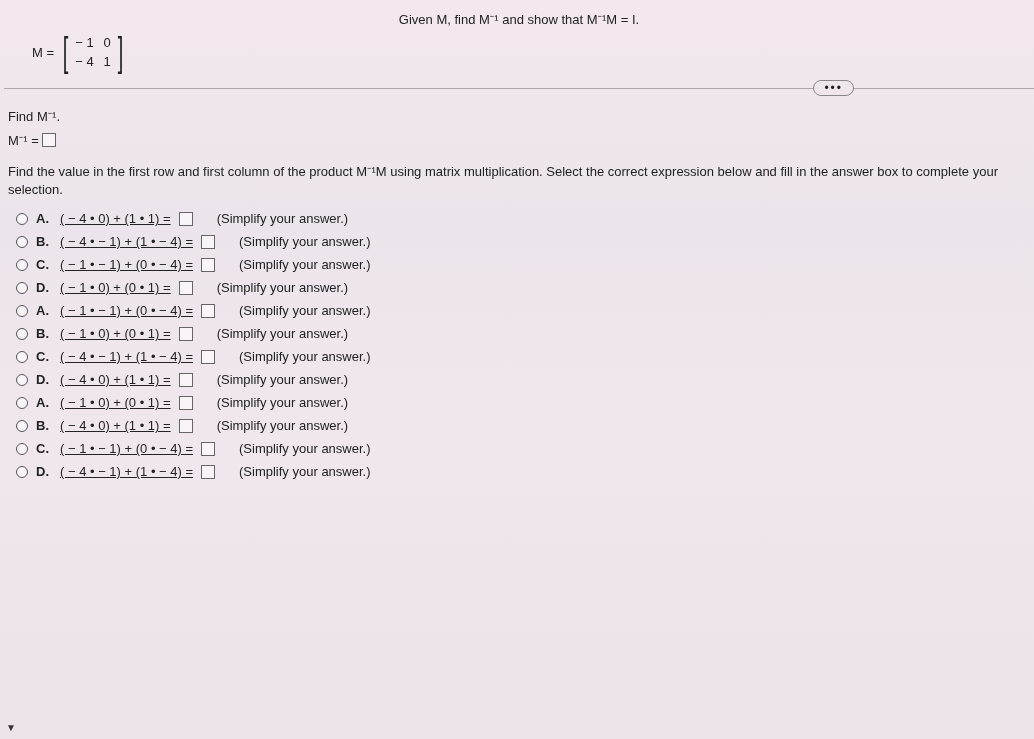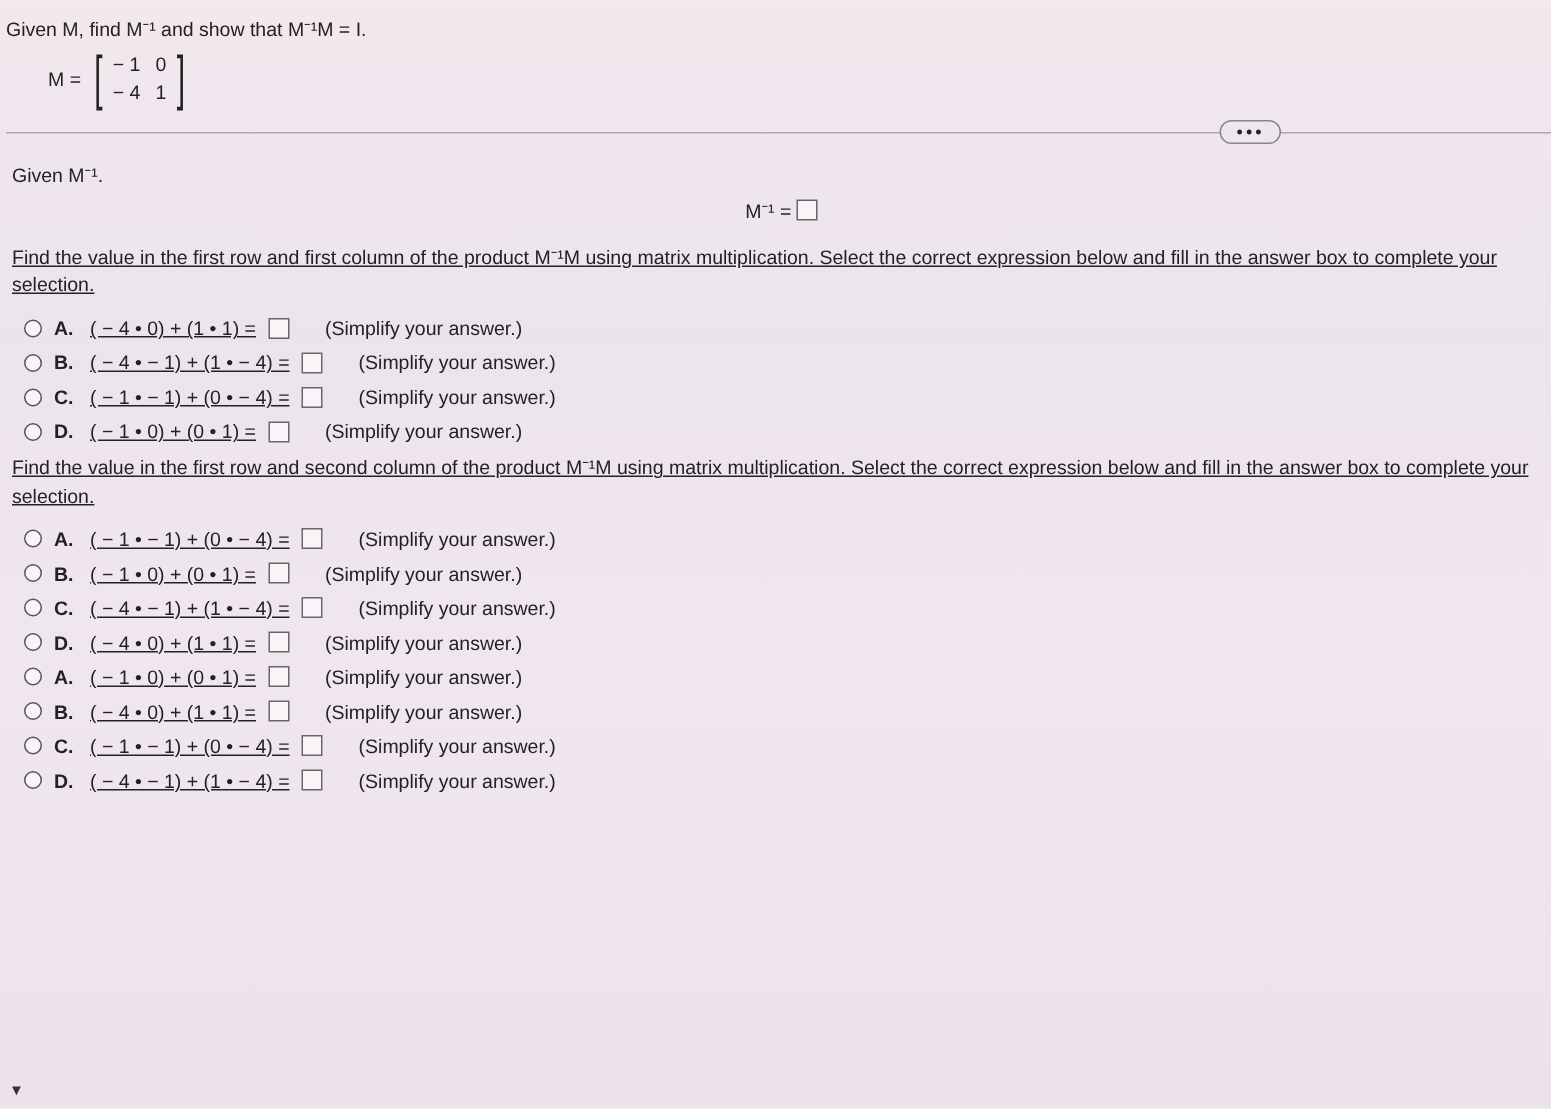--- a/index.html
+++ b/index.html
@@ -12,20 +12,21 @@
     background: linear-gradient(180deg, #f2e8ee 0%, #ece4ec 30%, #f0e6ee 60%, #ece2ea 100%);
     width: 1034px;
     min-height: 739px;
     position: relative;
   }
   .content {
     padding: 10px 0 10px 4px;
   }
   .top-line {
     margin-bottom: 6px;
+    text-align: center;
   }
   .matrix-wrap {
     display: flex;
     align-items: center;
     margin: 6px 0 18px 28px;
   }
   .mlabel { margin-right: 6px; }
   .bracket {
     font-size: 40px;
     font-weight: 100;
@@ -50,33 +51,32 @@
     right: 180px;
     top: -9px;
     border: 1px solid #888;
     border-radius: 10px;
     padding: 0 10px;
     font-size: 12px;
     background: #efe5ed;
     letter-spacing: 2px;
   }
   .section { margin: 14px 0 6px 4px; }
-  .expline { margin: 6px 0 14px 4px; text-align: center; }
+  .expline { margin: 6px 0 14px 4px; }
   .box {
     display: inline-block;
     width: 14px;
     height: 14px;
     border: 1px solid #666;
     background: #f8f4f8;
     vertical-align: -2px;
   }
   .qprompt {
     margin: 0 0 12px 4px;
     line-height: 1.4;
-    text-decoration: underline;
   }
   .choice {
     display: flex;
     align-items: center;
     gap: 8px;
     margin: 8px 0 8px 12px;
   }
   .radio {
     width: 12px;
     height: 12px;
@@ -111,21 +111,21 @@
       <span>− 4</span>
       <span>1</span>
     </span>
     <span class="bracket">]</span>
   </div>
 
   <div class="hr">
     <span class="ellipsis-pill">•••</span>
   </div>
 
-  <div class="section">Given M⁻¹.</div>
+  <div class="section">Find M⁻¹.</div>
   <div class="expline">
     <span>M⁻¹ =</span>
     <span class="box"></span>
   </div>
 
   <div class="qprompt">Find the value in the first row and first column of the product M⁻¹M using matrix multiplication. Select the correct expression below and fill in the answer box to complete your selection.</div>
   <div class="choice">
     <span class="radio"></span>
     <span class="chletter">A.</span>
     <span class="chexpr">( − 4 • 0) + (1 • 1) =</span>
@@ -147,21 +147,20 @@
     <span class="chsuffix">(Simplify your answer.)</span>
   </div>
   <div class="choice">
     <span class="radio"></span>
     <span class="chletter">D.</span>
     <span class="chexpr">( − 1 • 0) + (0 • 1) =</span>
     <span class="box"></span>
     <span class="chsuffix">(Simplify your answer.)</span>
   </div>
 
-  <div class="qprompt">Find the value in the first row and second column of the product M⁻¹M using matrix multiplication. Select the correct expression below and fill in the answer box to complete your selection.</div>
   <div class="choice">
     <span class="radio"></span>
     <span class="chletter">A.</span>
     <span class="chexpr">( − 1 • − 1) + (0 • − 4) =</span>
     <span class="box"></span>
     <span class="chsuffix">(Simplify your answer.)</span>
   </div>
   <div class="choice">
     <span class="radio"></span>
     <span class="chletter">B.</span>

